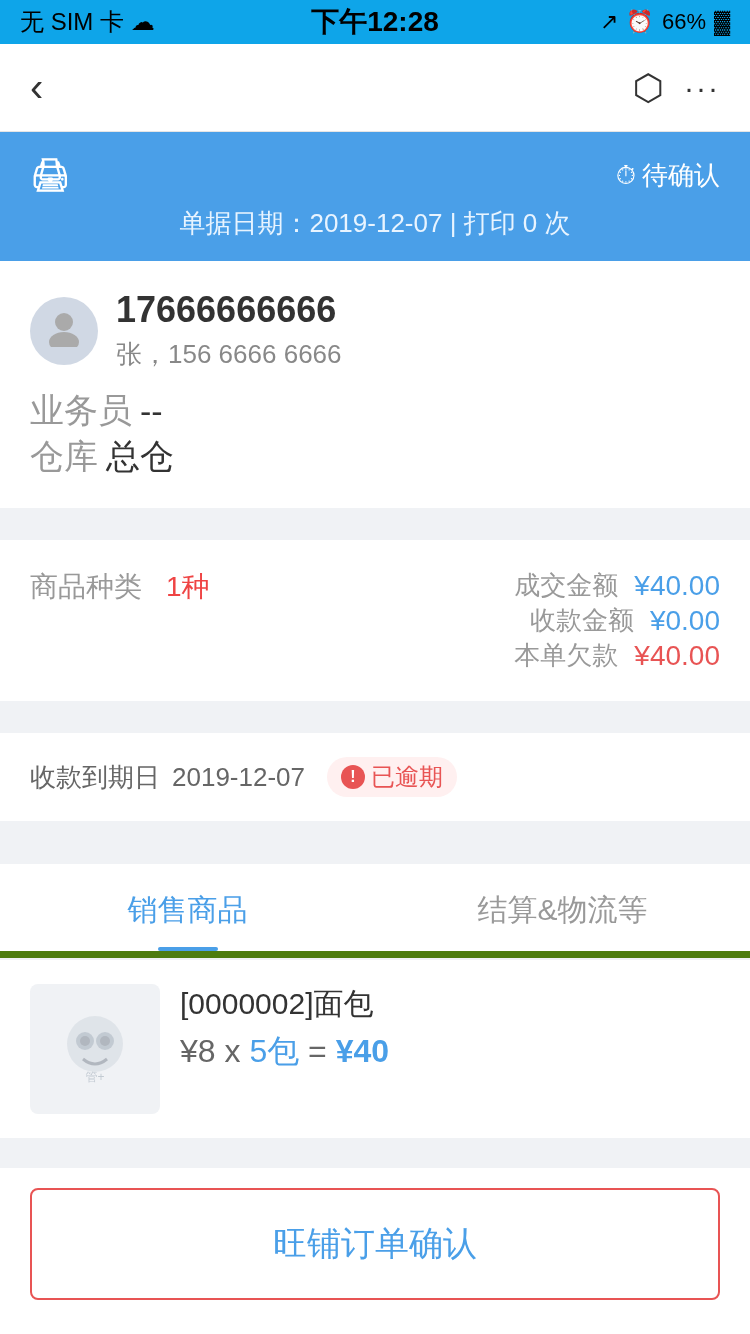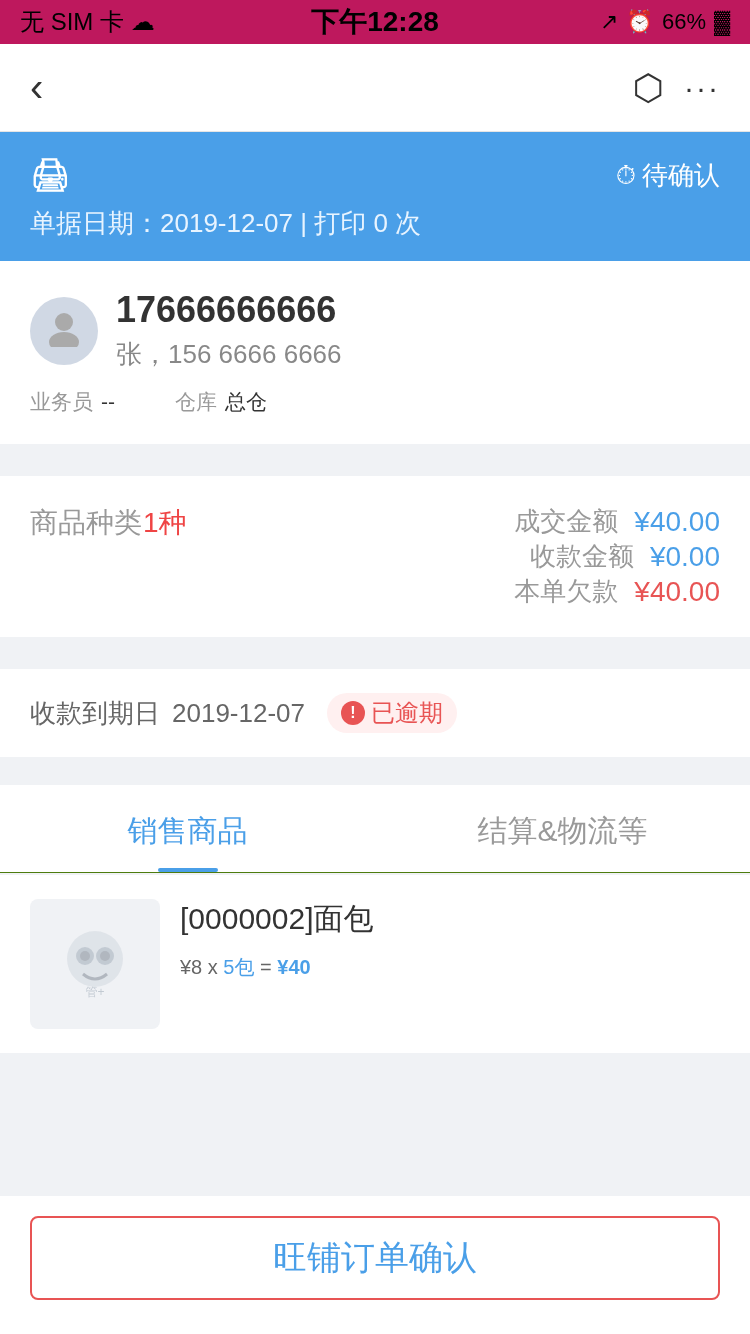--- a/index.html
+++ b/index.html
@@ -9,21 +9,21 @@
       min-height: 1334px;
       font-family: -apple-system, 'PingFang SC', 'Helvetica Neue', Arial, sans-serif;
       background: #f0f2f5;
       font-size: 28px;
       color: #333;
     }
 
     
     .status-bar {
       height: 44px;
-      background: #be185d;
+      background: #0ea5e9;
       display: flex;
       align-items: center;
       justify-content: space-between;
       padding: 0 20px;
       font-size: 24px;
       color: #000;
     }
     .status-bar-left {
       display: flex;
       align-items: center;
@@ -104,20 +104,21 @@
       font-size: 26px;
       color: #fff;
       display: flex;
       align-items: center;
       gap: 6px;
     }
     .order-date {
       font-size: 26px;
       color: #e8f4ff;
       margin-top: 12px;
+      text-align: center;
     }
 
     
     .customer-section {
       background: #fff;
       padding: 28px 30px;
       margin-top: 0;
     }
     .customer-row {
       display: flex;
@@ -142,22 +143,23 @@
       color: #333;
     }
     .customer-info {
       font-size: 26px;
       color: #888;
       margin-top: 6px;
     }
     .customer-meta {
       display: flex;
       margin-top: 16px;
-      font-size: 21px;
+      font-size: 34px;
       color: #666;
+      flex-direction: column;
     }
     .customer-meta-item {
       display: flex;
       align-items: center;
       gap: 8px;
       margin-right: 60px;
     }
     .customer-meta-label {
       color: #999;
     }
@@ -175,21 +177,21 @@
       justify-content: space-between;
     }
     .summary-left {
       display: flex;
       flex-direction: column;
       gap: 10px;
     }
     .summary-row {
       display: flex;
       align-items: center;
-      gap: 1px;
+      gap: 24px;
       font-size: 28px;
     }
     .summary-label {
       color: #999;
     }
     .summary-value {
       color: #ef4444;
     }
     .summary-right {
       display: flex;
@@ -245,23 +247,23 @@
       display: flex;
       align-items: center;
       justify-content: center;
       font-size: 16px;
       font-weight: bold;
     }
 
     
     .tabs-section {
       background: #fff;
-      margin-top: 12px;
-      display: flex;
-      border-bottom: 1px solid #4d7c0f;
+      margin-top: 27px;
+      display: flex;
+      border-bottom: 7px solid #4d7c0f;
     }
     .tab-item {
       flex: 1;
       text-align: center;
       padding: 26px 0 20px;
       font-size: 30px;
       color: #999;
       cursor: pointer;
       position: relative;
     }
@@ -306,22 +308,22 @@
     }
     .product-info {
       flex: 1;
     }
     .product-name {
       font-size: 30px;
       color: #333;
       font-weight: 500;
     }
     .product-price-row {
-      margin-top: 14px;
-      font-size: 20px;
+      margin-top: 5px;
+      font-size: 32px;
       color: #666;
     }
     .product-price-highlight {
       color: #4a9fe8;
       font-weight: bold;
     }
     .product-qty-highlight {
       color: #4a9fe8;
     }
 
@@ -336,21 +338,21 @@
     .bottom-section {
       position: fixed;
       bottom: 0;
       left: 0;
       width: 750px;
       background: #fff;
       padding: 20px 30px 34px;
     }
     .confirm-btn {
       width: 100%;
-      height: 84px;
+      height: 112px;
       border: 2px solid #e85454;
       background: #fff;
       color: #4a9fe8;
       font-size: 34px;
       font-weight: 500;
       border-radius: 8px;
       cursor: pointer;
       display: flex;
       align-items: center;
       justify-content: center;

